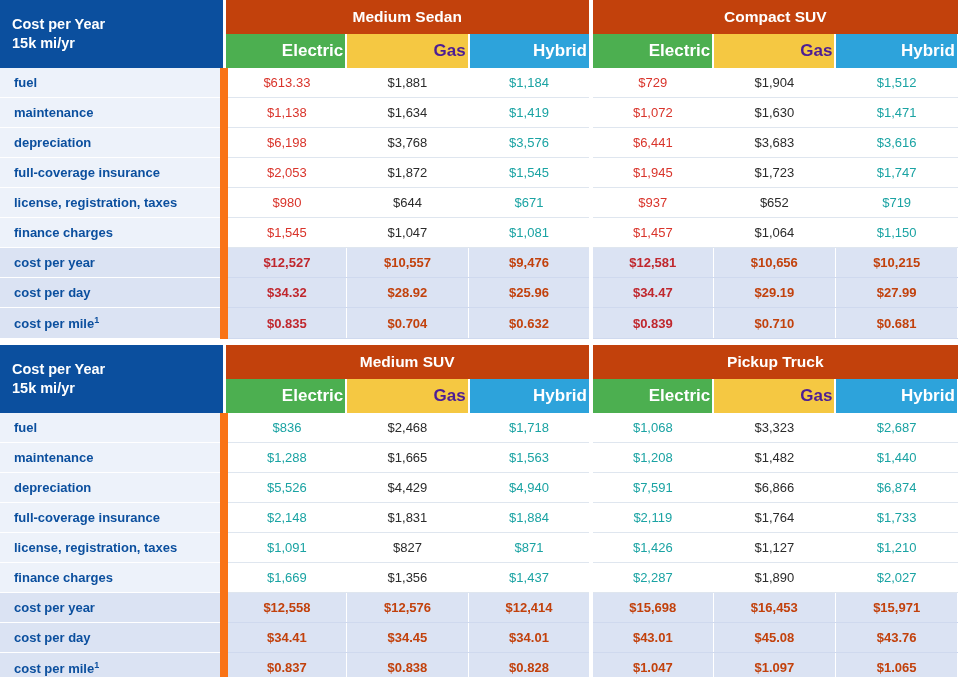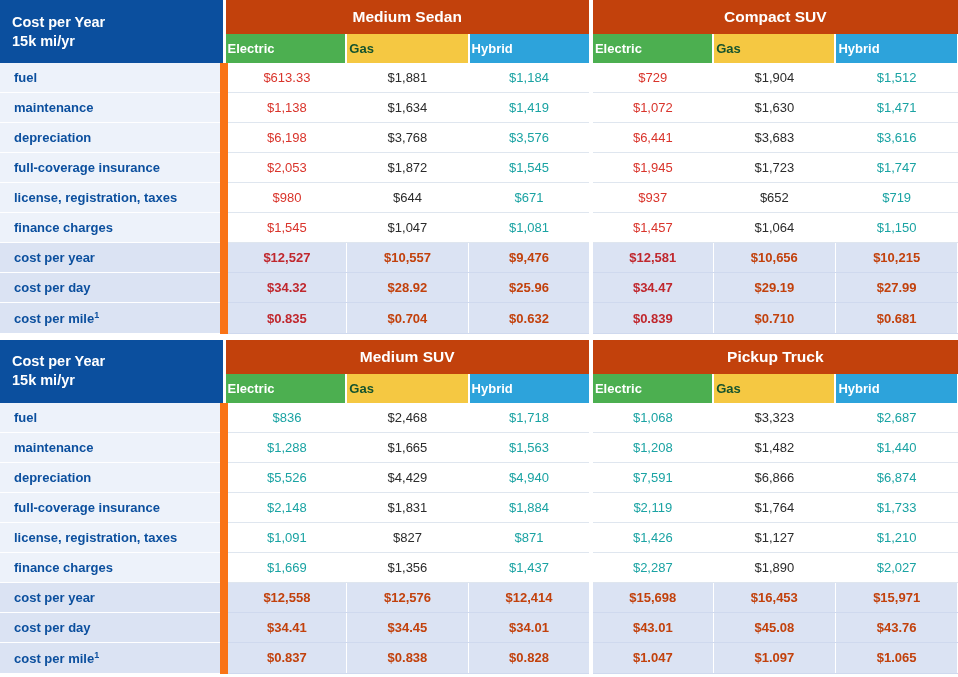--- a/index.html
+++ b/index.html
@@ -40,28 +40,28 @@
     font-weight: bold;
     font-size: 15.5px;
     text-align: center;
     vertical-align: middle;
     padding: 8px 4px;
   }
   td.group-title.sep-left { border-left: 4px solid #ffffff; }
 
   
   td.ft { 
-    text-align: left;
-    font-weight: bold;
-    font-size: 13px;
+    text-align: right;
+    font-weight: bold;
+    font-size: 17px;
     padding: 7px 2px;
     border-right: 2px solid #ffffff;
   }
   td.ft.electric { background: #4caf50; color: #ffffff; }
-  td.ft.gas      { background: #f5c842; color: #14532d; }
+  td.ft.gas      { background: #f5c842; color: #4c1d95; }
   td.ft.hybrid   { background: #2da3db; color: #ffffff; }
   td.ft.sep-left { border-left: 4px solid #ffffff; }
 
   
   td.rowlabel {
     color: #0b4f9e;
     font-weight: bold;
     font-size: 13px;
     padding: 7px 0 7px 14px;
     background: #edf2fa;

